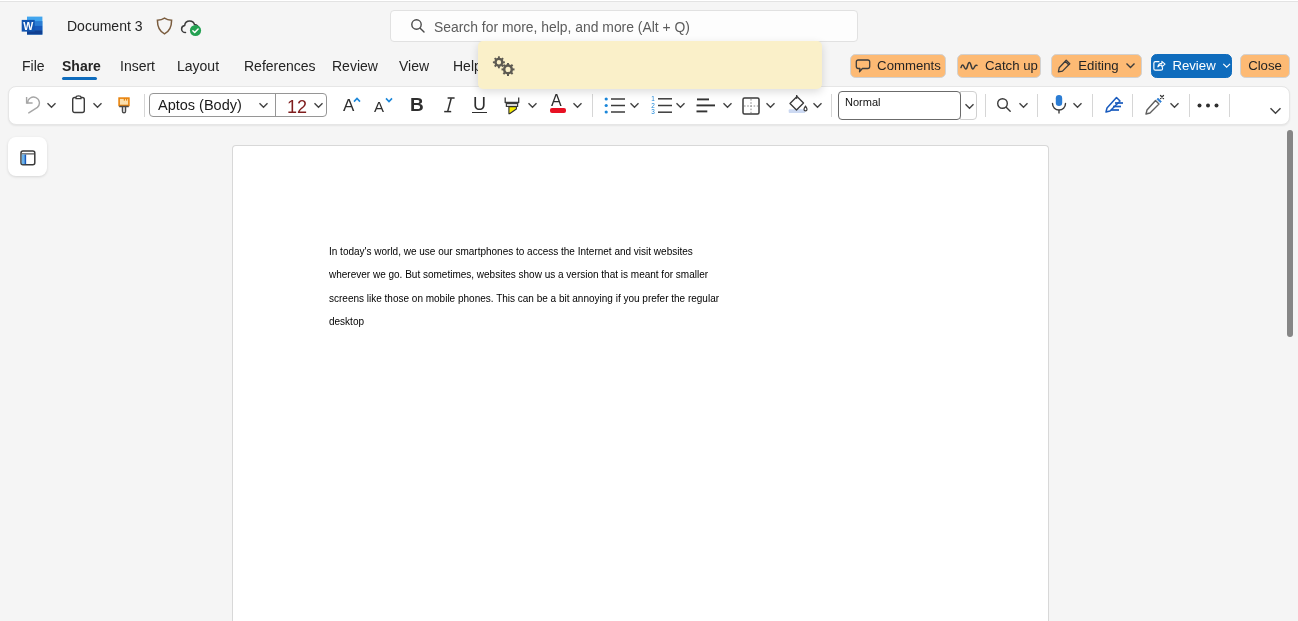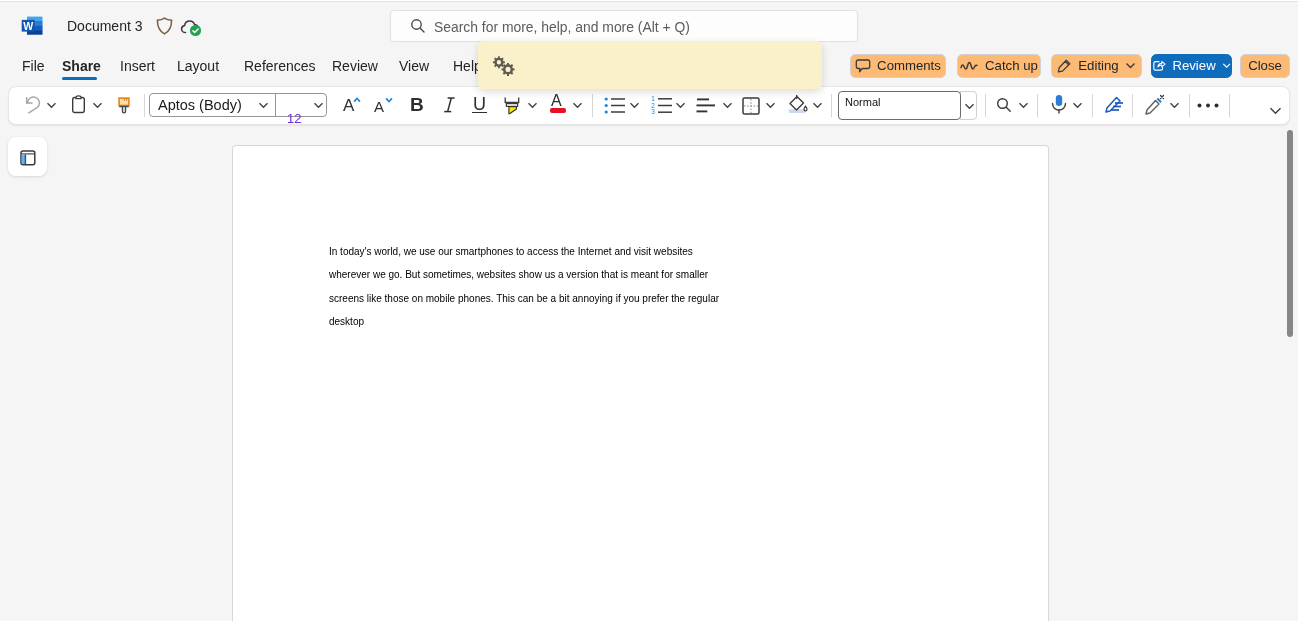--- a/index.html
+++ b/index.html
@@ -141,21 +141,21 @@
   <path d="M2.2 10.6 L11.8 10.6 M5.5 10.8 L5.5 15.2 C5.5 16.2 6.1 16.8 7 16.8 C7.9 16.8 8.5 16.2 8.5 15.2 L8.5 10.8" fill="none" stroke="#4a4a4a" stroke-width="1.5"></path>
 </svg>
 <div class="abs sep" style="left:144px"></div>
 
 <div class="abs" style="left:149px;top:93px;width:178px;height:24px;border:1px solid #969696;border-radius:4px"></div>
 <div class="abs" style="left:275px;top:93px;width:1px;height:24px;background:#969696"></div>
 <div class="abs" style="left:158px;top:97px;font-size:14.5px;color:#1a1a1a">Aptos (Body)</div>
 <svg class="abs chev" style="left:258px;top:102px" width="11" height="7" viewBox="0 0 11 7">
     <path d="M1.5 1.3 L5.5 5.3 L9.5 1.3" fill="none" stroke="#424242" stroke-width="1.4"></path>
   </svg>
-<div class="abs" style="left:287px;top:111px;font-size:13px;color:#6d28d9">12</div>
+<div class="abs" style="left:287px;top:97px;font-size:18px;color:#7f1d1d">12</div>
 <svg class="abs chev" style="left:313px;top:102px" width="11" height="7" viewBox="0 0 11 7">
     <path d="M1.5 1.3 L5.5 5.3 L9.5 1.3" fill="none" stroke="#424242" stroke-width="1.4"></path>
   </svg>
 
 <div class="abs" style="left:343px;top:96px;font-size:17px;color:#2e2e2e">A</div>
 <svg class="abs" style="left:353px;top:96.5px" width="8" height="6" viewBox="0 0 8 6">
     <path d="M1 4.6 L4 1.4 L7 4.6" fill="none" stroke="#1a86d9" stroke-width="1.6"></path>
   </svg>
 <div class="abs" style="left:374px;top:98px;font-size:15px;color:#2e2e2e">A</div>
 <svg class="abs" style="left:385px;top:96.5px" width="8" height="6" viewBox="0 0 8 6">

